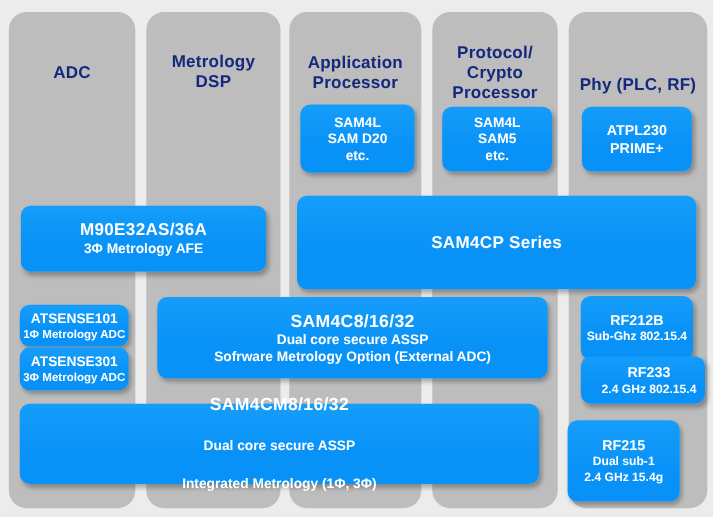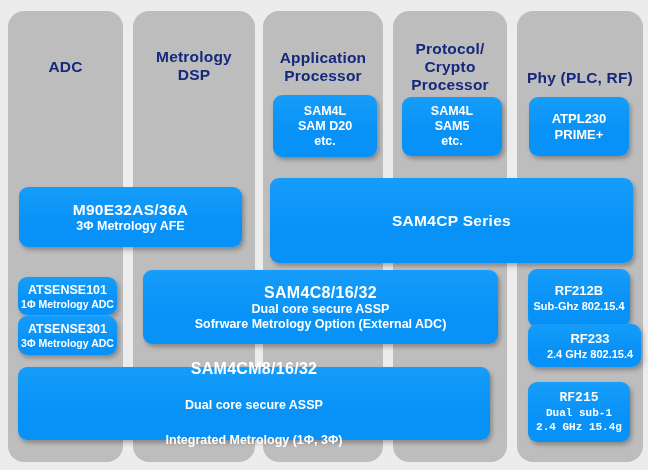--- a/index.html
+++ b/index.html
@@ -59,21 +59,21 @@
   .box-sam4l-sam5{left:402px;top:97px; width:100px;height:59px;}
   .box-atpl230   {left:529px;top:97px; width:100px;height:59px;}
   .box-m90e32    {left:19px; top:187px;width:223px;height:60px;}
   .box-sam4cp    {left:270px;top:178px;width:363px;height:85px;}
   .box-atsense101{left:18px; top:267px;width:99px; height:38px;margin-top:10px;}
   .box-atsense301{left:18px; top:316px;width:99px; height:39px;}
   .box-sam4c     {left:143px;top:270px;width:355px;height:74px;}
   .box-rf212b    {left:528px;top:269px;width:102px;height:58px;}
   .box-rf233     {left:528px;top:324px;width:102px;height:43px;padding-left:11px;}
   .box-sam4cm    {left:18px; top:367px;width:472px;height:73px;gap:20px;}
-  .box-rf215     {left:528px;top:382px;width:102px;height:60px;font-family:Liberation Mono, monospace;}
+  .box-rf215     {left:516px;top:382px;width:102px;height:74px;}
 </style>
 </head>
 <body>
 
 <div class="stage">
 
   <div class="column col-adc">
     <div class="col-header">
       <span>ADC</span>
     </div>

